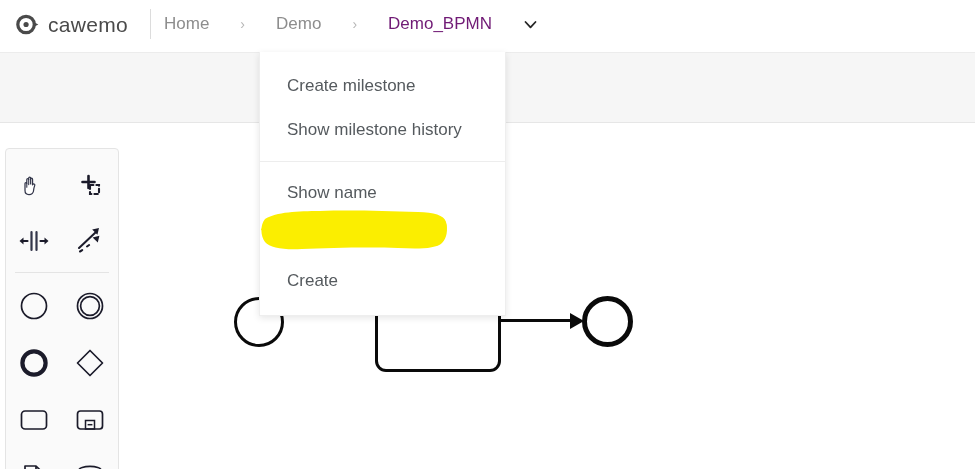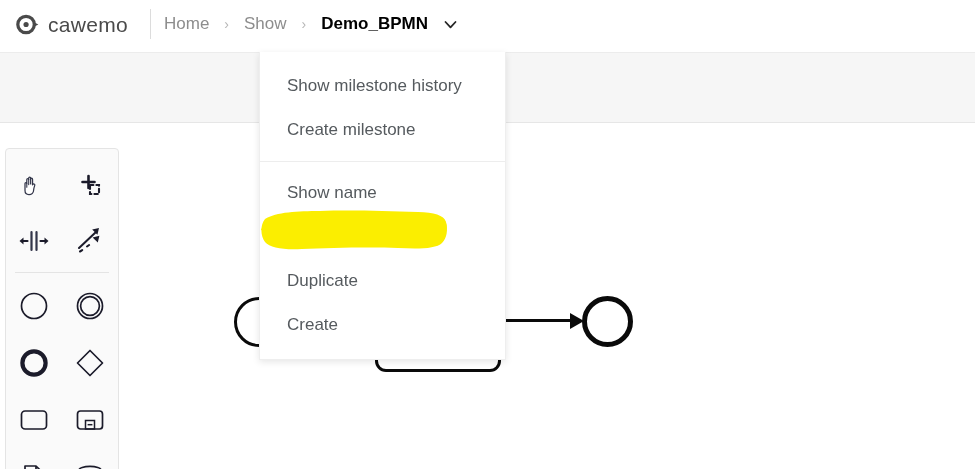--- a/index.html
+++ b/index.html
@@ -57,31 +57,30 @@
     left: 150px;
     top: 9px;
     width: 1px;
     height: 30px;
     background: #dcdcdc;
   }
   .breadcrumb {
     display: flex;
     align-items: center;
     margin-left: 32px;
-    gap: 0px;
+    gap: 16px;
   }
   .crumb {
     font-size: 17px;
     color: #8d8d8d;
     padding: 2px 4px;
     white-space: nowrap;
   }
   .crumb.current {
-    color: #000000;
-    font-weight: bold;
+    color: #701a75;
   }
   .crumb-sep {
     font-size: 14px;
     color: #b7b7b7;
     padding: 0 11px;
     line-height: 1;
     user-select: none;
   }
   .crumb-caret {
     margin-left: 10px;
@@ -255,21 +254,21 @@
         </svg>
       </span>
       <span class="brand-name">cawemo</span>
     </div>
 
     <div class="nav-divider"></div>
 
     <nav class="breadcrumb">
       <span class="crumb">Home</span>
       <span class="crumb-sep">›</span>
-      <span class="crumb">Show</span>
+      <span class="crumb">Demo</span>
       <span class="crumb-sep">›</span>
       <span class="crumb current">Demo_BPMN</span>
       <span class="crumb-caret">
         <svg width="17" height="17" viewBox="0 0 17 17" xmlns="http://www.w3.org/2000/svg">
           <path d="M3.5 6 L8.5 11.4 L13.5 6" fill="none" stroke="#262626" stroke-width="1.8" stroke-linecap="round" stroke-linejoin="round"></path>
         </svg>
       </span>
     </nav>
   </div>
 
@@ -375,36 +374,33 @@
 
     <div class="shape start-event"></div>
     <div class="shape task-shape"></div>
     <div class="shape flow-line"></div>
     <div class="shape flow-arrow"></div>
     <div class="shape end-event"></div>
   </div>
 
   <div class="context-menu">
     <div class="menu-item">
+      <span>Create milestone</span>
+    </div>
+    <div class="menu-item">
       <span>Show milestone history</span>
-    </div>
-    <div class="menu-item">
-      <span>Create milestone</span>
     </div>
 
     <div class="menu-sep"></div>
 
     <div class="menu-item">
       <span>Show name</span>
     </div>
     <div class="menu-item menu-item-highlighted">
       <span>Replace via upload</span>
-    </div>
-    <div class="menu-item">
-      <span>Duplicate</span>
     </div>
     <div class="menu-item">
       <span>Create</span>
     </div>
   </div>
 
   <div class="highlight-marker">
     <svg width="192" height="48" viewBox="0 0 192 48" xmlns="http://www.w3.org/2000/svg">
       <path d="M7 13 C18 6, 40 5, 62 5 C92 4, 126 5, 160 6
                C176 6.5, 186 9, 188 16

